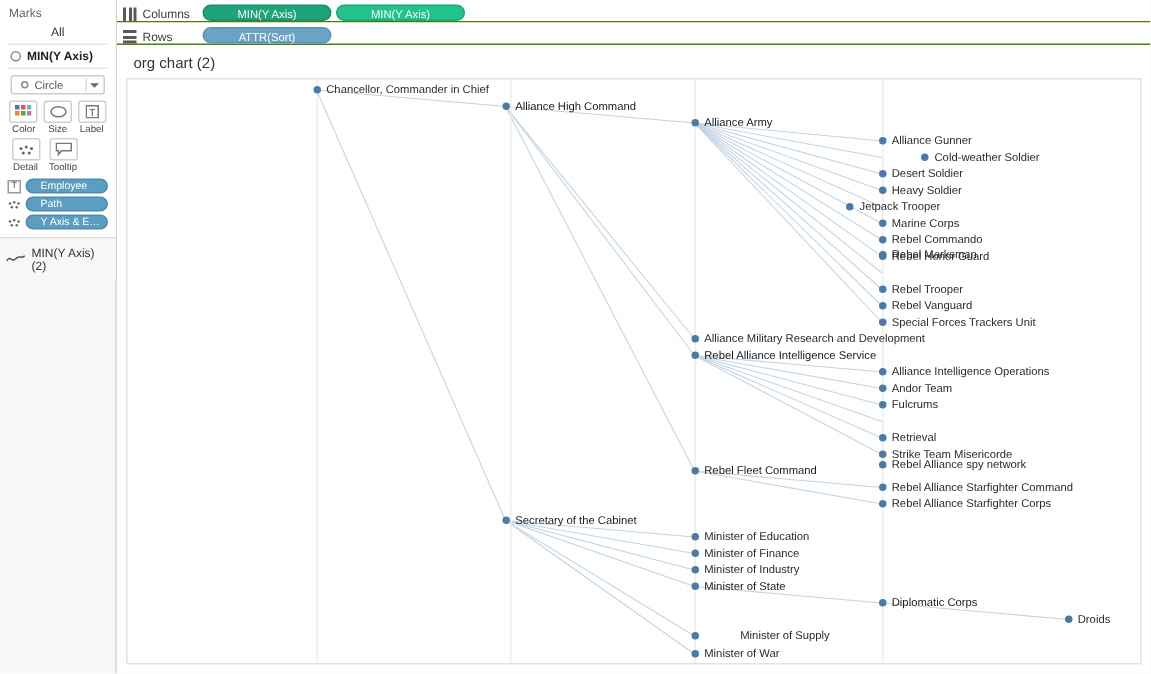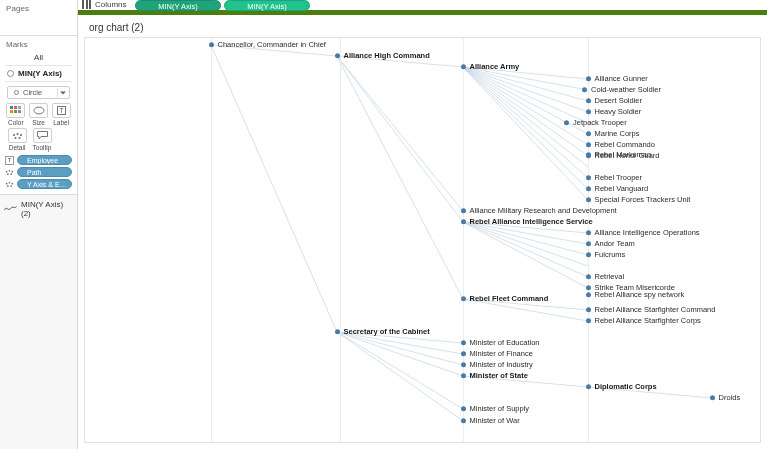--- a/index.html
+++ b/index.html
@@ -134,23 +134,23 @@
 
   
   .right-side {
     flex: 1; height: 449px;
     display: flex; flex-direction: column;
     background: #f5f5f5;
     min-width: 0;
   }
   .shelf {
     height: 15px;
-    display: flex; align-items: flex-start;
-    background: #ffffff;
-    border-bottom: 5px solid #4d7c0f;
+    display: flex; align-items: flex-end;
+    background: #ffffff;
+    border-bottom: 1px solid #4d7c0f;
     padding-left: 4px;
   }
   .shelf-icon {
     width: 9px; height: 9px; flex: none;
     display: flex; flex-direction: column; justify-content: space-between;
     margin-right: 4px;
   }
   .shelf-icon.cols { flex-direction: row; }
   .shelf-icon.cols i { width: 2px; height: 9px; background: #5a5a5a; display:block; }
   .shelf-icon.rows i { width: 9px; height: 2px; background: #5a5a5a; display:block; }
@@ -219,32 +219,29 @@
     width: 5px; height: 5px; border-radius: 50%;
     background: #4a7ba7;
     flex: none;
   }
   .node .nlabel {
     font-size: 7.5px;
     color: #2b2b2b;
     margin-left: 4px;
     line-height: 1;
   }
-  .node.bold .nlabel { font-weight: bold; color: #1a1a1a; }
+  .node.bold .nlabel { font-weight: normal; color: #1a1a1a; }
 </style>
 </head>
 <body>
 
 <div id="app">
 
   <div class="left-panel">
 
-    <div class="lp-section pages">
-      <div class="lp-title">Pages</div>
-    </div>
 
 
     <div class="lp-section" style="padding-bottom:3px;">
       <div class="marks-hdr">Marks</div>
       <div class="marks-all">All</div>
       <div class="marks-row">
         <span class="radio"></span>
         <span class="marks-row-label">MIN(Y Axis)</span>
       </div>
 
@@ -359,20 +356,29 @@
       <span class="shelf-icon cols">
           <i></i>
           <i></i>
           <i></i>
         </span>
       <span class="shelf-label">Columns</span>
       <span class="gpill">MIN(Y Axis)</span>
       <span class="gpill green2">MIN(Y Axis)</span>
     </div>
 
+    <div class="shelf">
+      <span class="shelf-icon rows">
+          <i></i>
+          <i></i>
+          <i></i>
+        </span>
+      <span class="shelf-label">Rows</span>
+      <span class="bpill">ATTR(Sort)</span>
+    </div>
 
     <div class="sheet-wrap">
       <div class="sheet-title">org chart (2)</div>
       <div class="canvas" id="canvas">
         <svg class="edges" id="edges">
             <line x1="126" y1="7" x2="252" y2="18" stroke="#c3d4e4" stroke-width="0.7"></line>
             <line x1="126" y1="7" x2="252" y2="294" stroke="#c3d4e4" stroke-width="0.7"></line>
             <line x1="252" y1="18" x2="378" y2="29" stroke="#c3d4e4" stroke-width="0.7"></line>
             <line x1="252" y1="18" x2="378" y2="173" stroke="#c3d4e4" stroke-width="0.7"></line>
             <line x1="252" y1="18" x2="378" y2="184" stroke="#c3d4e4" stroke-width="0.7"></line>
@@ -419,21 +425,21 @@
             <span class="nlabel">Alliance High Command</span>
           </div>
           <div class="node bold" style="left: 375.5px; top: 29px;">
             <span class="dot" style="background: rgb(74, 123, 167);"></span>
             <span class="nlabel">Alliance Army</span>
           </div>
           <div class="node" style="left: 500.5px; top: 41px;">
             <span class="dot" style="background: rgb(74, 123, 167);"></span>
             <span class="nlabel">Alliance Gunner</span>
           </div>
-          <div class="node" style="left: 497px; top: 52px; text-align: center;">
+          <div class="node" style="left: 529px; top: 52px; text-align: center;">
             <span class="dot" style="background: rgb(74, 123, 167);"></span>
             <span class="nlabel">Cold-weather Soldier</span>
           </div>
           <div class="node" style="left: 500.5px; top: 63px;">
             <span class="dot" style="background: rgb(74, 123, 167);"></span>
             <span class="nlabel">Desert Soldier</span>
           </div>
           <div class="node" style="left: 500.5px; top: 74px;">
             <span class="dot" style="background: rgb(74, 123, 167);"></span>
             <span class="nlabel">Heavy Soldier</span>
@@ -535,21 +541,21 @@
             <span class="nlabel">Minister of State</span>
           </div>
           <div class="node bold" style="left: 500.5px; top: 349px;">
             <span class="dot" style="background: rgb(74, 123, 167);"></span>
             <span class="nlabel">Diplomatic Corps</span>
           </div>
           <div class="node" style="left: 624.5px; top: 360px;">
             <span class="dot" style="background: rgb(74, 123, 167);"></span>
             <span class="nlabel">Droids</span>
           </div>
-          <div class="node" style="left: 375.5px; top: 371px;">
+          <div class="node" style="left: 375.5px; top: 371px; gap: 24px;">
             <span class="dot" style="background: rgb(74, 123, 167);"></span>
             <span class="nlabel">Minister of Supply</span>
           </div>
           <div class="node" style="left: 375.5px; top: 383px;">
             <span class="dot" style="background: rgb(74, 123, 167);"></span>
             <span class="nlabel">Minister of War</span>
           </div>
         </div>
     </div>
   </div>

